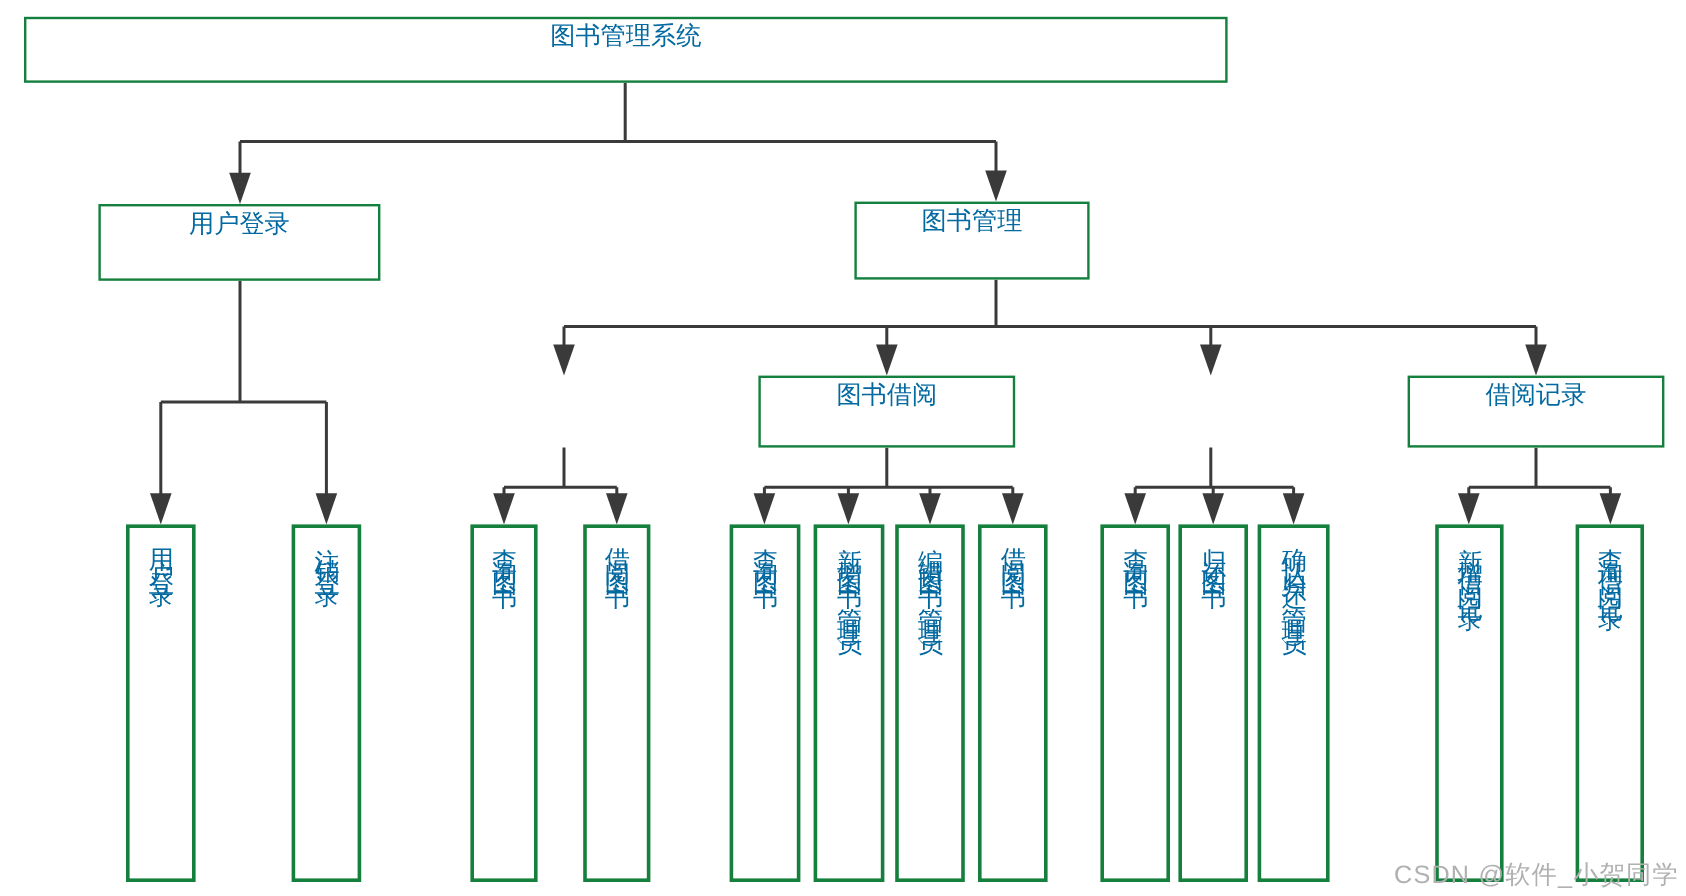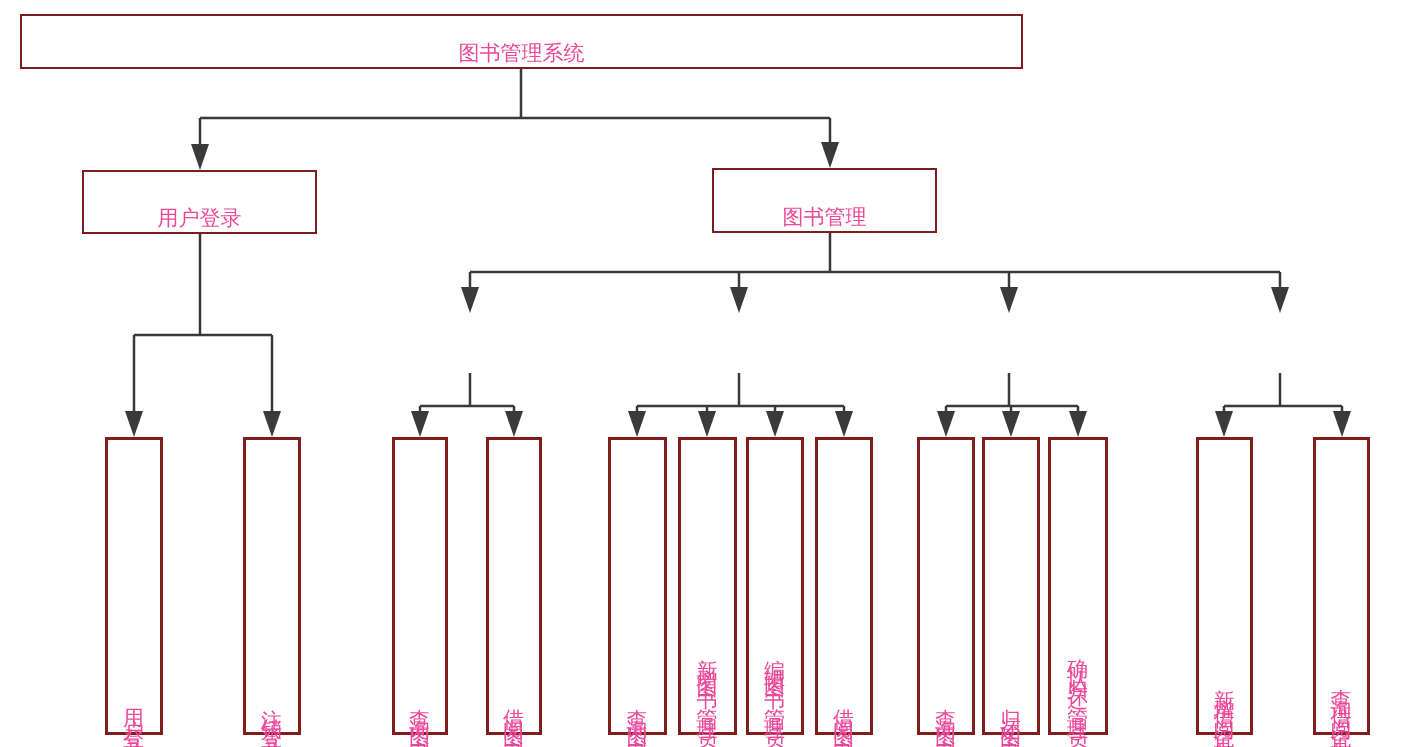--- a/index.html
+++ b/index.html
@@ -12,26 +12,26 @@
     overflow: hidden;
   }
   .connectors {
     position: absolute;
     left: 0; top: 0;
     width: 1405px; height: 747px;
   }
   .node {
     position: absolute;
     background: #ffffff;
-    border: 2px solid #7f1d1d;
+    border: 2px solid #15803d;
     box-sizing: border-box;
     display: flex;
-    align-items: flex-end;
+    align-items: flex-start;
     justify-content: center;
-    color: #ec4899;
+    color: #0369a1;
     font-size: 21px;
     z-index: 2;
   }
   .node.leaf { border-width: 3px; }
   .node.leaf span {
     writing-mode: vertical-rl;
     letter-spacing: 10px;
     line-height: 1;
     white-space: nowrap;
   }
@@ -91,24 +91,30 @@
     </g>
   </svg>
 
   <div class="node" style="left:20px; top:14px; width:1003px; height:55px">
     <span>图书管理系统</span>
   </div>
 
   <div class="node" style="left:82px; top:170px; width:235px; height:64px">
     <span>用户登录</span>
   </div>
-  <div class="node" style="left:712px; top:168px; width:225px; height:65px">
+  <div class="node" style="left:712px; top:168px; width:196px; height:65px">
     <span>图书管理</span>
   </div>
 
+  <div class="node" style="left:632px; top:313px; width:214px; height:60px">
+    <span>图书借阅</span>
+  </div>
+  <div class="node" style="left:1173px; top:313px; width:214px; height:60px">
+    <span>借阅记录</span>
+  </div>
 
   <div class="node leaf" style="left:105px; top:437px; width:58px; height:298px">
     <span>用户登录</span>
   </div>
   <div class="node leaf" style="left:243px; top:437px; width:58px; height:298px">
     <span>注销登录</span>
   </div>
 
   <div class="node leaf" style="left:392px; top:437px; width:56px; height:298px">
     <span>查询图书</span>
@@ -140,13 +146,14 @@
     <span>确认归还（管理员）</span>
   </div>
 
   <div class="node leaf" style="left:1196px; top:437px; width:57px; height:298px">
     <span>新增借阅记录</span>
   </div>
   <div class="node leaf" style="left:1313px; top:437px; width:57px; height:298px">
     <span>查询借阅记录</span>
   </div>
 
+  <div class="watermark">CSDN @软件_小贺同学</div>
 </div>
 
 </body></html>

